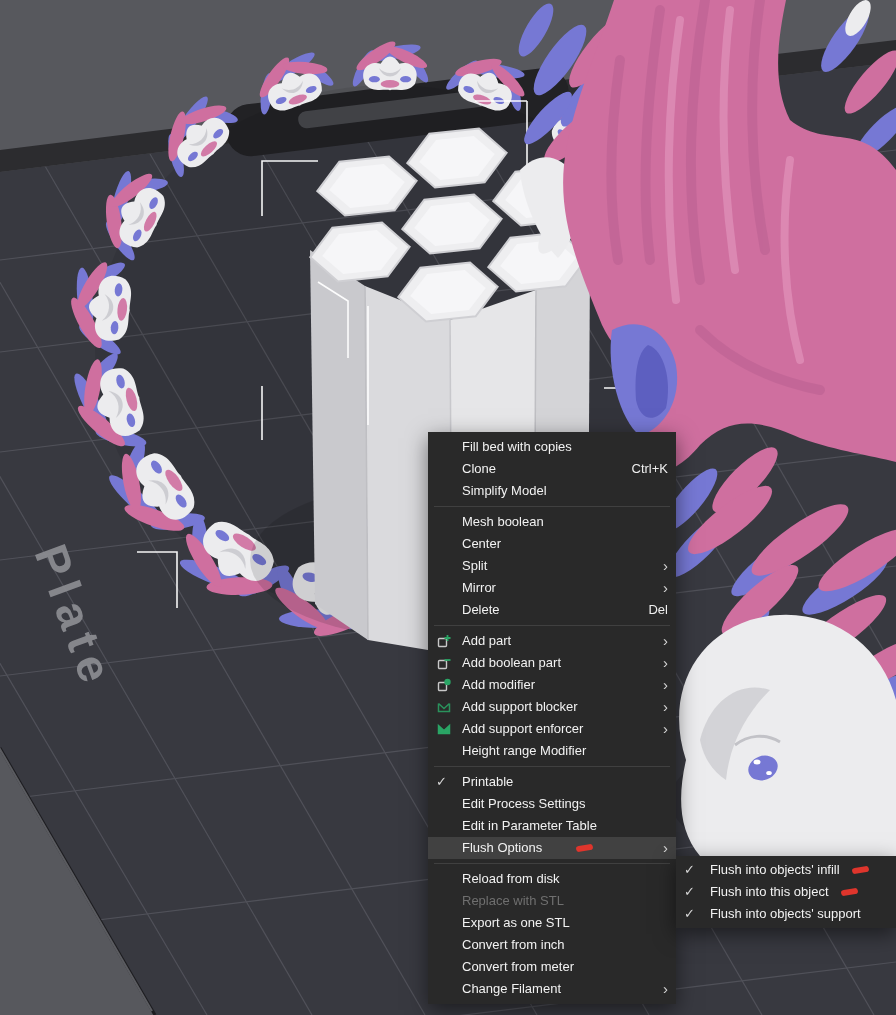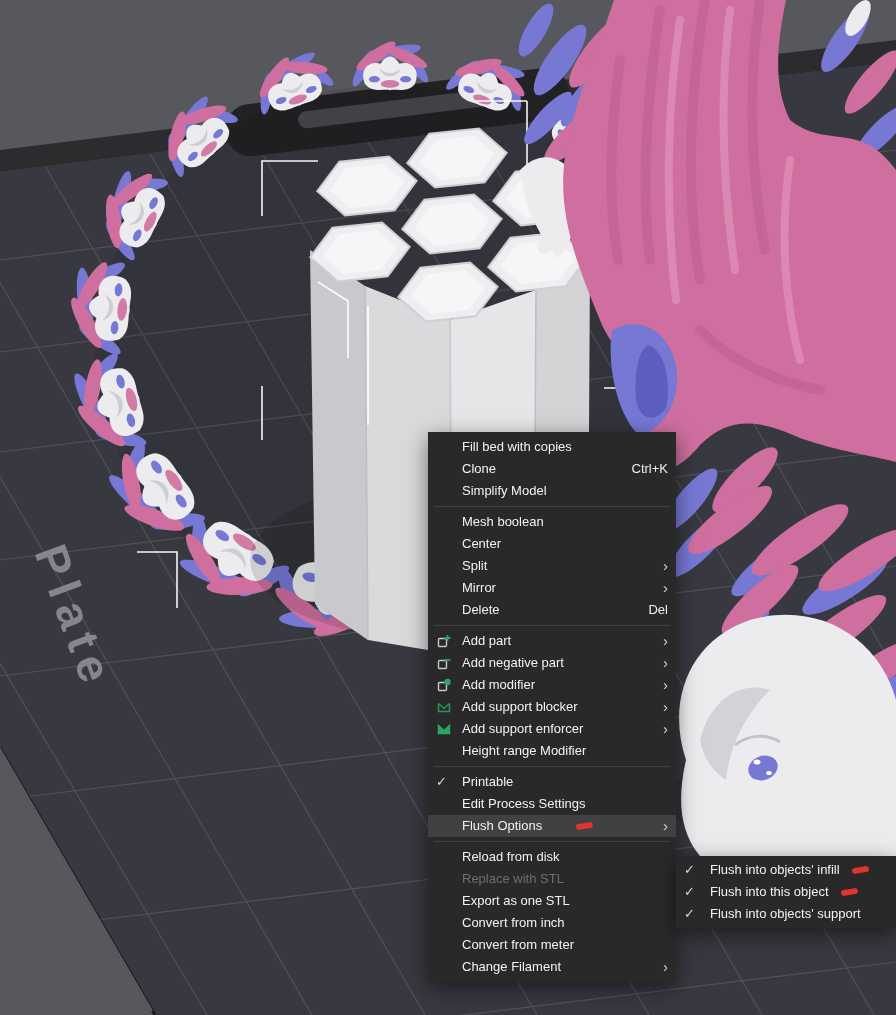--- a/index.html
+++ b/index.html
@@ -286,21 +286,21 @@
         <span class="mi-arrow">›</span>
       </span>
   </div>
   <div class="mi">
     <span class="mi-icon">
       <svg width="16" height="16">
           <rect x="2.5" y="5.5" width="8" height="8" rx="1" fill="none" stroke="#c9c9c9" stroke-width="1.4"></rect>
           <path d="M8.5,5 h6" stroke="#2aa565" stroke-width="1.8"></path>
         </svg>
     </span>
-    <span class="mi-label">Add negative part</span>
+    <span class="mi-label">Add boolean part</span>
     <span class="mi-right">
         <span class="mi-arrow">›</span>
       </span>
   </div>
   <div class="mi">
     <span class="mi-icon">
       <svg width="16" height="16">
           <rect x="2.5" y="5.5" width="8" height="8" rx="1" fill="none" stroke="#c9c9c9" stroke-width="1.4"></rect>
           <circle cx="11.5" cy="5" r="3.2" fill="#2aa565"></circle>
         </svg>
@@ -342,20 +342,24 @@
   <div class="mi">
     <span class="mi-icon">
         <span class="check">✓</span>
       </span>
     <span class="mi-label">Printable</span>
   </div>
   <div class="mi">
     <span class="mi-icon"></span>
     <span class="mi-label">Edit Process Settings</span>
   </div>
+  <div class="mi">
+    <span class="mi-icon"></span>
+    <span class="mi-label">Edit in Parameter Table</span>
+  </div>
   <div class="mi hl">
     <span class="mi-icon"></span>
     <span class="mi-label">Flush Options</span>
     <span class="pill mi-pill"></span>
     <span class="mi-right">
         <span class="mi-arrow">›</span>
       </span>
   </div>
 
   <div class="msep"></div>

